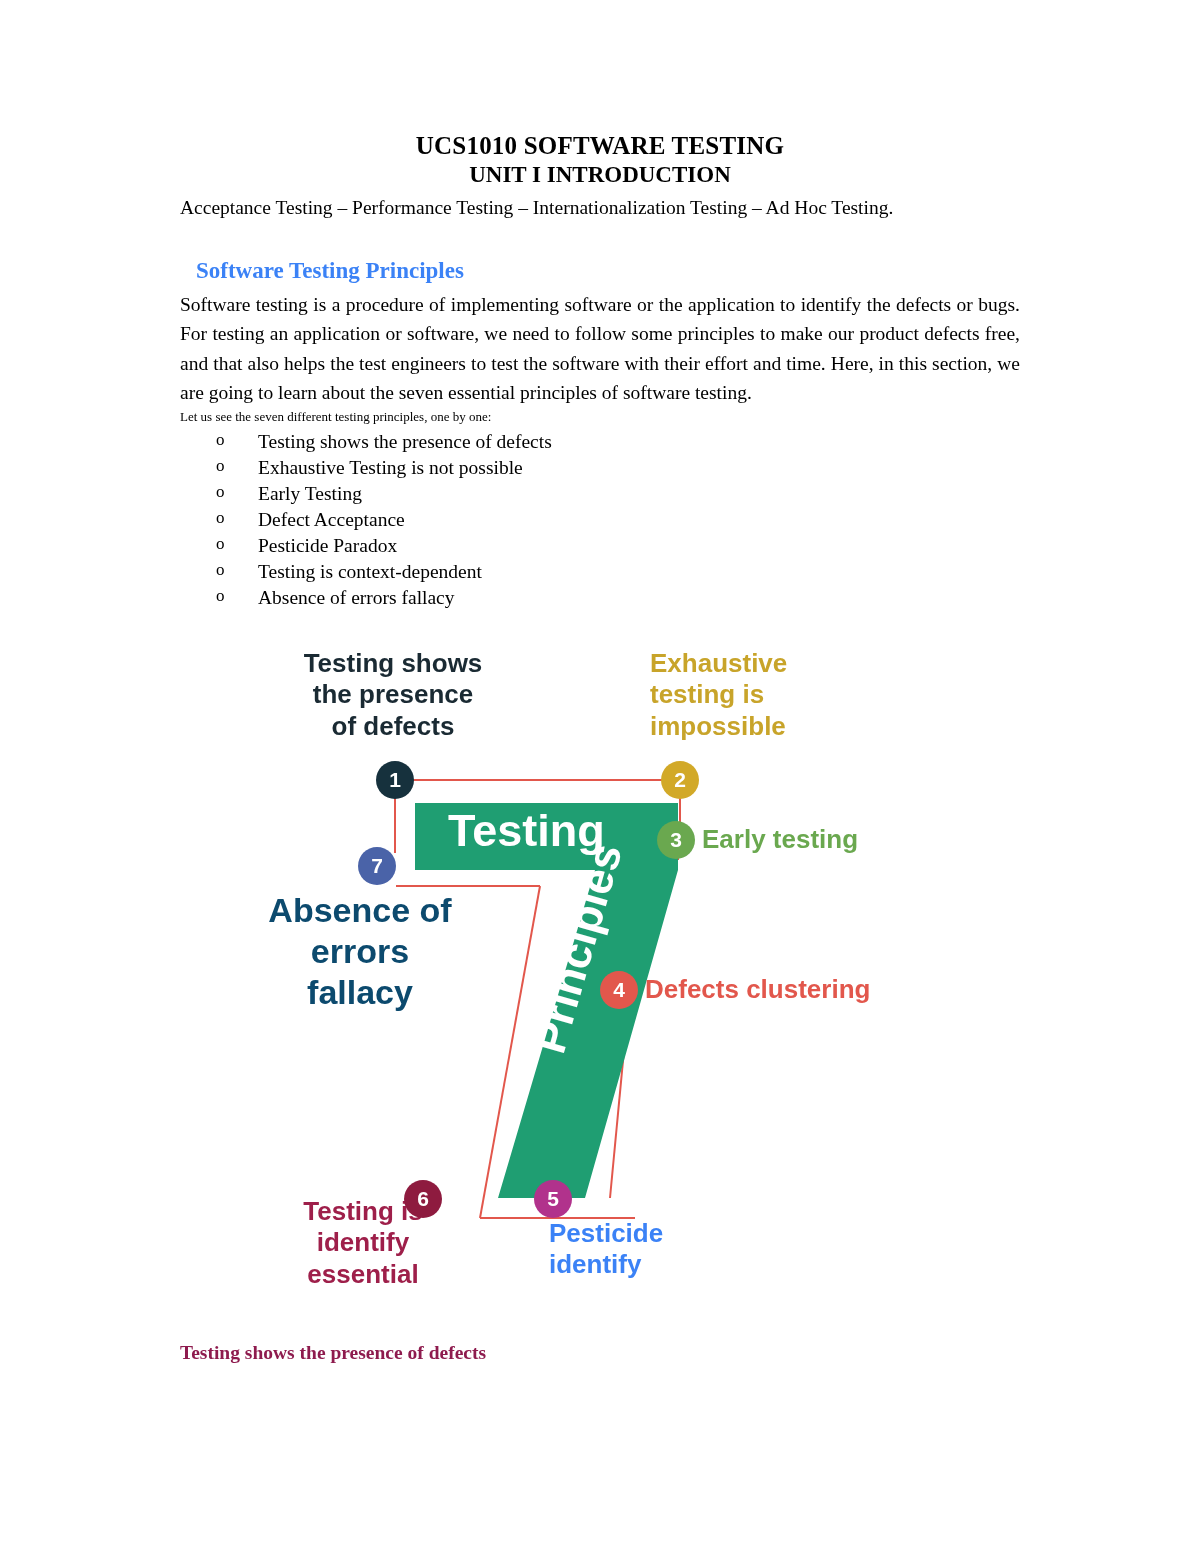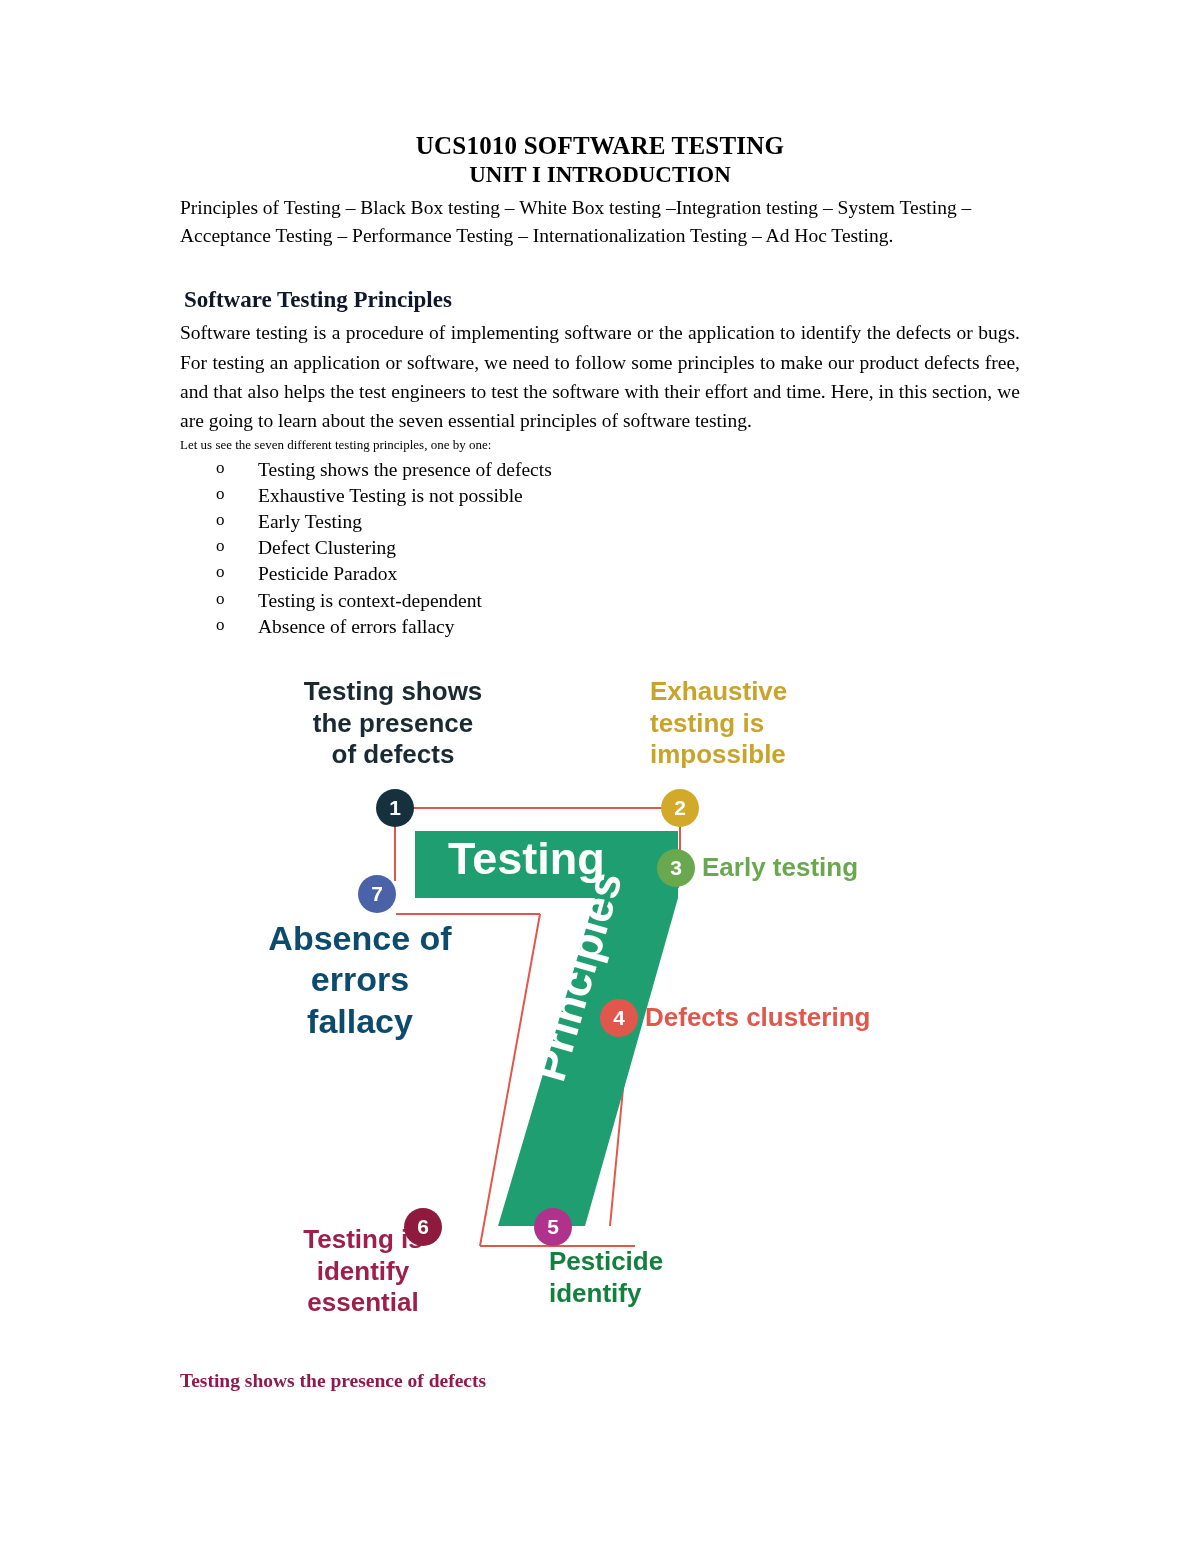--- a/index.html
+++ b/index.html
@@ -45,24 +45,24 @@
     margin: 0 0 4px 0;
     line-height: 1.25;
   }
   p.intro-line {
     font-size: 19.5px;
     margin: 0;
     line-height: 1.45;
     text-align: left;
   }
   h3.section-heading {
-    color: #0f172a;
+    color: #3b82f6;
     font-size: 23px;
     font-weight: bold;
-    margin: 34px 0 4px 4px;
+    margin: 34px 0 4px 16px;
     line-height: 1.3;
   }
   p.body-text {
     font-size: 19.5px;
     line-height: 1.5;
     margin: 0;
     text-align: justify;
   }
   p.lead-in {
     font-size: 13px;
@@ -139,33 +139,32 @@
 </style>
 </head>
 <body>
 
 <div class="page">
   <div class="content">
 
     <h1 class="doc-title">UCS1010 SOFTWARE TESTING</h1>
     <h2 class="doc-subtitle">UNIT I  INTRODUCTION</h2>
 
-    <p class="intro-line">Principles of Testing – Black Box testing – White Box testing –Integration testing – System Testing –</p>
     <p class="intro-line">Acceptance Testing – Performance Testing – Internationalization Testing – Ad Hoc Testing.</p>
 
     <h3 class="section-heading">Software Testing Principles</h3>
 
     <p class="body-text">Software testing is a procedure of implementing software or the application to identify the defects or bugs. For testing an application or software, we need to follow some principles to make our product defects free, and that also helps the test engineers to test the software with their effort and time. Here, in this section, we are going to learn about the seven essential principles of software testing.</p>
     <p class="lead-in">Let us see the seven different testing principles, one by one:</p>
 
     <ul class="principles">
       <li><span class="bullet">o</span><span>Testing shows the presence of defects</span></li>
       <li><span class="bullet">o</span><span>Exhaustive Testing is not possible</span></li>
       <li><span class="bullet">o</span><span>Early Testing</span></li>
-      <li><span class="bullet">o</span><span>Defect Clustering</span></li>
+      <li><span class="bullet">o</span><span>Defect Acceptance</span></li>
       <li><span class="bullet">o</span><span>Pesticide Paradox</span></li>
       <li><span class="bullet">o</span><span>Testing is context-dependent</span></li>
       <li><span class="bullet">o</span><span>Absence of errors fallacy</span></li>
     </ul>
 
     <div class="figure">
 
       <svg class="seven" width="840" height="690" viewBox="0 0 840 690">
 
         <g stroke="#e2574c" stroke-width="2" fill="none">
@@ -203,21 +202,21 @@
       <div class="fig-label" style="left:522px; top:186px; font-size:26px; color:#6aa84f;">
         <div>Early testing</div>
       </div>
       <div class="badge" style="left:477px; top:183px; background:#6aa84f;">3</div>
 
       <div class="fig-label" style="left:465px; top:336px; font-size:26px; color:#e2574c;">
         <div>Defects clustering</div>
       </div>
       <div class="badge" style="left:420px; top:333px; background:#e2574c;">4</div>
 
-      <div class="fig-label" style="left:369px; top:580px; font-size:26px; color:#15803d;">
+      <div class="fig-label" style="left:369px; top:580px; font-size:26px; color:#3b82f6;">
         <div>Pesticide</div>
         <div>identify</div>
       </div>
       <div class="badge" style="left:354px; top:542px; background:#b1328c;">5</div>
 
       <div class="fig-label" style="left:92px; top:558px; width:182px; text-align:center; font-size:26px; color:#9e1f4a;">
         <div>Testing is</div>
         <div>identify</div>
         <div>essential</div>
       </div>

